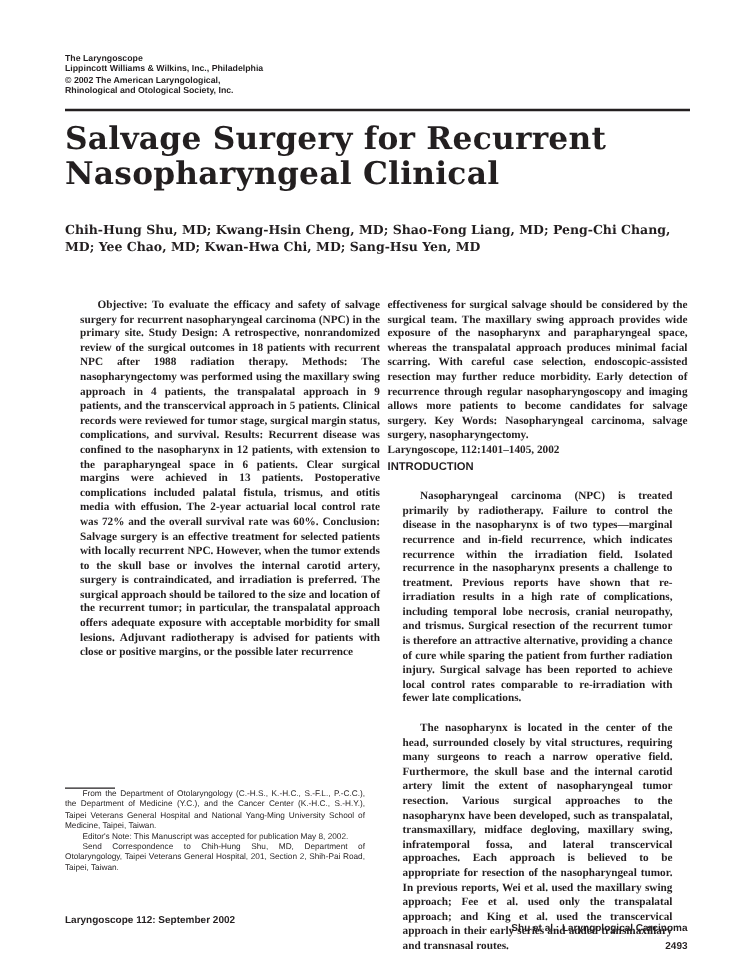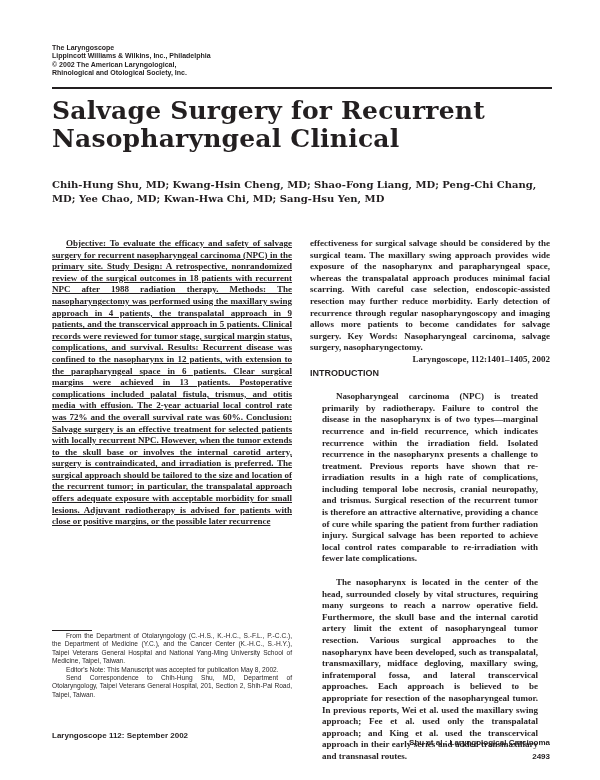--- a/index.html
+++ b/index.html
@@ -3,25 +3,25 @@
 <meta charset="utf-8">
 <style>
   html, body { margin:0; padding:0; background:#ffffff; }
   body { width:600px; height:780px; position:relative; overflow:hidden; color:#231f20; }
   .page { position:absolute; left:0; top:0; width:600px; height:780px; }
   .journal-header { position:absolute; left:52px; top:44px; width:260px; font-family:"Liberation Sans", sans-serif; font-weight:bold; font-size:7px; line-height:8.4px; color:#231f20; }
   .header-rule { position:absolute; left:52px; top:87px; width:500px; height:1.5px; background:#231f20; }
   .title { position:absolute; left:52px; top:97px; width:500px; font-family:"DejaVu Serif", serif; font-weight:bold; font-size:25px; line-height:28px; color:#231f20; letter-spacing:0.2px; }
   .authors { position:absolute; left:52px; top:178px; width:500px; font-family:"DejaVu Serif", serif; font-weight:bold; font-size:10px; line-height:14px; color:#231f20; }
   .col { position:absolute; font-family:"Liberation Serif", serif; font-size:9px; line-height:11.6px; text-align:justify; color:#231f20; font-weight:bold; }
-  .col-left { left:52px; top:238px; width:240px;text-decoration:underline; }
+  .col-left { left:64px; top:238px; width:240px; }
   .col-right { left:310px; top:238px; width:240px; }
   .para { margin:12px; text-indent:14px; }
   .abstract-para { margin:0; text-indent:14px; }
-  .keywords { margin:0; text-align:right; }
+  .keywords { margin:0; }
   .section-heading { margin:2px 0 0 0; font-family:"Liberation Sans", sans-serif; font-weight:bold; font-size:9px; line-height:11.6px; }
   .footnotes { position:absolute; left:52px; top:632px; width:240px; font-family:"Liberation Sans", sans-serif; font-size:6.6px; line-height:8.4px; text-align:justify; }
   .footnote-rule { position:absolute; left:52px; top:630px; width:40px; height:0.8px; background:#231f20; }
   .footnotes p { margin:0; text-indent:14px; }
   .footer-left { position:absolute; left:52px; top:712px; font-family:"Liberation Sans", sans-serif; font-weight:bold; font-size:8px;margin-top:19px; }
   .footer-right { position:absolute; right:50px; top:736px; text-align:right; font-family:"Liberation Sans", sans-serif; font-weight:bold; font-size:8px; line-height:14px; }
 </style>
 </head>
 <body>
 

